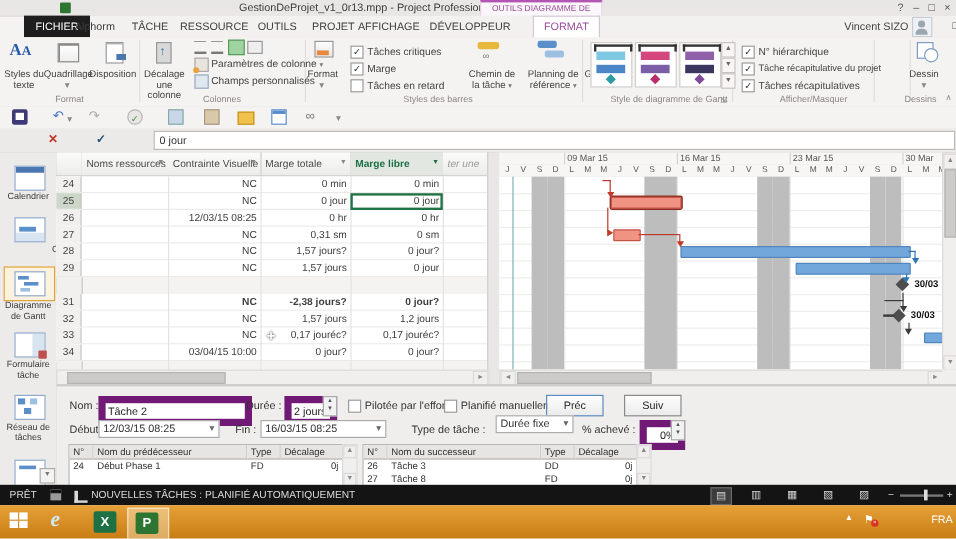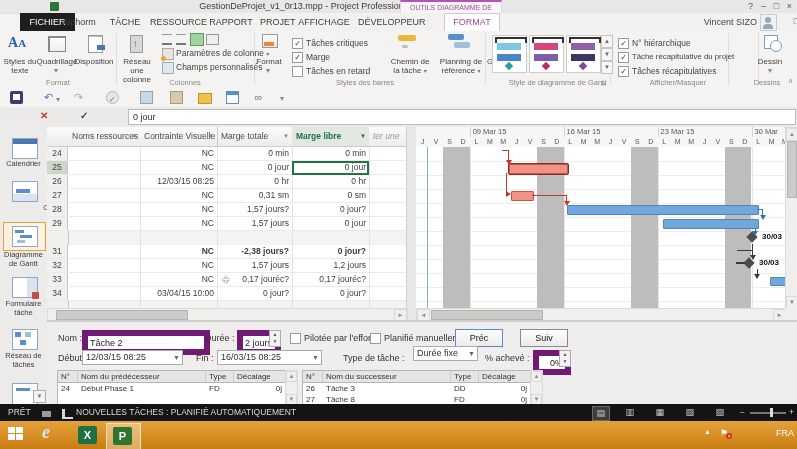--- a/index.html
+++ b/index.html
@@ -136,21 +136,21 @@
     <div class="winbtn" style="right:27px;">–</div>
     <div class="winbtn" style="right:14px;">□</div>
     <div class="winbtn" style="right:1px;">×</div>
   </div>
 
   <div class="tabrow">
     <div class="ftab">FICHIER</div>
     <div class="rtab" style="left:38px;width:42px;">Alphorm</div>
     <div class="rtab" style="left:85px;width:40px;">TÂCHE</div>
     <div class="rtab" style="left:130px;width:52px;">RESSOURCE</div>
-    <div class="rtab" style="left:186px;width:50px;">RAPPORT</div>
+    <div class="rtab" style="left:186px;width:50px;">OUTILS</div>
     <div class="rtab" style="left:240px;width:30px;">PROJET</div>
     <div class="rtab" style="left:274px;width:60px;">AFFICHAGE</div>
     <div class="rtab" style="left:338px;width:60px;">DÉVELOPPEUR</div>
     <div class="ctab">FORMAT</div>
     <div class="user">Vincent SIZO</div>
     <div class="avatar"></div>
     <div class="winbtn" style="right:14px;top:2px;">□</div>
     <div class="winbtn" style="right:1px;top:2px;">×</div>
   </div>
 
@@ -169,21 +169,21 @@
     <div class="chev" style="left:54px;top:35px;">▾</div>
     <div class="abs" style="left:88px;top:4px;width:13px;height:16px;border:1px solid #999;background:#fff;box-shadow:inset 0 3px 0 -2px #bbb;">
         <span style="position:absolute;right:-3px;bottom:2px;width:8px;height:5px;background:#4a77b0;"></span>
       </div>
     <div class="rbtn-label" style="left:72px;top:26px;width:44px;">Disposition</div>
     <div class="glabel" style="left:30px;width:56px;">Format</div>
 
     <div class="abs" style="left:130px;top:4px;width:11px;height:16px;background:#d8d8d8;border:1px solid #999;">
         <span style="position:absolute;left:2px;top:2px;color:#2a6fb5;font-size:10px;">↑</span>
       </div>
-    <div class="rbtn-label" style="left:118px;top:26px;width:38px;"><span>Réseau une</span><br><span>colonne</span></div>
+    <div class="rbtn-label" style="left:118px;top:26px;width:38px;"><span>Décalage une</span><br><span>colonne</span></div>
     <div class="abs" style="left:162px;top:3px;width:10px;height:9px;border-bottom:2px solid #777;box-shadow:inset 0 2px 0 -1px #999, inset 0 5px 0 -4px #999;"></div>
     <div class="abs" style="left:176px;top:3px;width:10px;height:9px;border-bottom:2px solid #777;box-shadow:inset 0 2px 0 -1px #999, inset 0 5px 0 -4px #999;"></div>
     <div class="abs" style="left:190px;top:2px;width:12px;height:11px;background:#9fd3a0;border:1px solid #5a9c5c;"></div>
     <div class="abs" style="left:206px;top:3px;width:11px;height:9px;border:1px solid #999;background:#eee;"></div>
     <div class="abs" style="left:162px;top:17px;width:10px;height:10px;background:#e8e4de;border:1px solid #aaa;">
         <span style="position:absolute;left:-2px;bottom:-2px;width:5px;height:5px;background:#e8a33d;border-radius:50%;"></span>
       </div>
     <div class="rcheck" style="left:176px;top:16px;"><span>Paramètres de colonne</span> <span style="font-size:6px;color:#777;">▾</span></div>
     <div class="abs" style="left:162px;top:31px;width:10px;height:10px;background:#dfe7ef;border:1px solid #9ab;"></div>
     <div class="rcheck" style="left:176px;top:30px;">Champs personnalisés</div>

